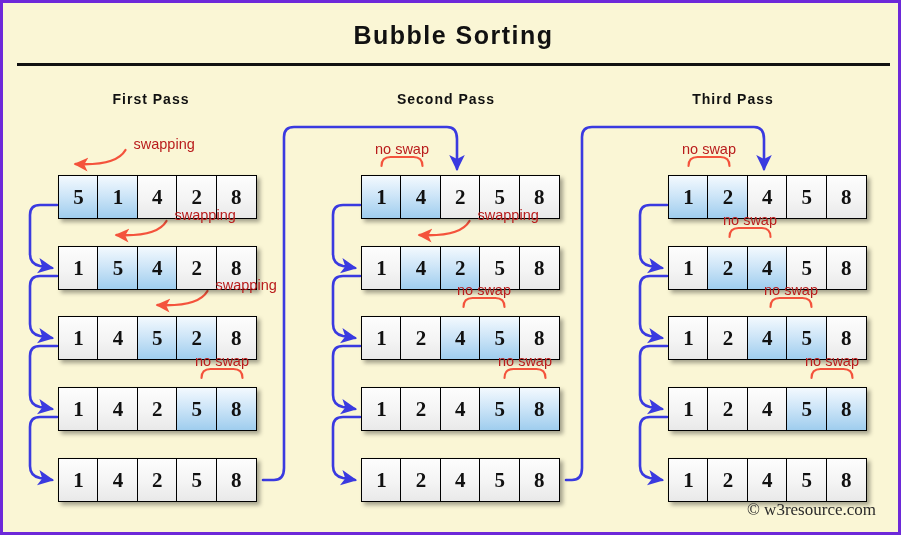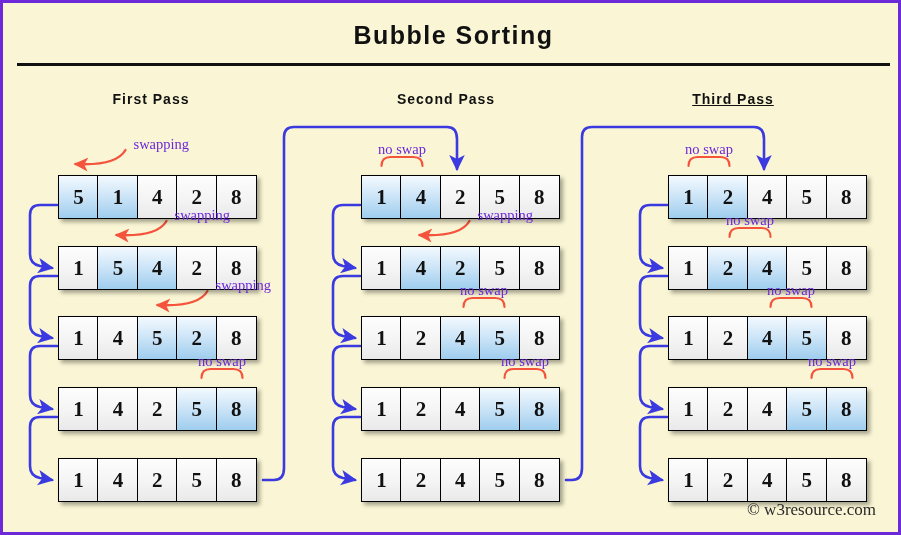--- a/index.html
+++ b/index.html
@@ -58,23 +58,23 @@
     color:#111;
     background:linear-gradient(180deg,#fdfdfd 0%,#f4f4f4 55%,#e9e9e9 100%);
   }
   .cell:first-child{margin-left:0;}
   .cell.hl{
     background:linear-gradient(180deg,#f3f9fe 0%,#cfe6f8 45%,#9fcdee 100%);
   }
   
   .anno{
     position:absolute;
-    font-family:Liberation Serif, serif;
+    font-family:Liberation Sans, sans-serif;
     font-size:14.5px;
-    color:#6d28d9;
+    color:#b91c1c;
     white-space:nowrap;
   }
   .svg-layer{
     position:absolute;left:0;top:0;width:901px;height:535px;
     pointer-events:none;
   }
   #watermark{
     position:absolute;
     right:22px;bottom:12px;
     font-family:"Liberation Serif", serif;
@@ -86,21 +86,21 @@
 </head>
 <body>
 
 <div id="canvas">
 
   <div id="page-title">Bubble  Sorting</div>
   <div id="title-rule"></div>
 
   <div class="pass-title" id="pt0" style="top: 88px; left: 148px; width: auto; text-align: left; transform: translateX(-50%); margin-left: 0px;">First  Pass</div>
   <div class="pass-title" id="pt1" style="top: 88px; left: 443px; width: auto; text-align: center; transform: translateX(-50%); margin-left: 0px;">Second  Pass</div>
-  <div class="pass-title" id="pt2" style="top: 88px; left: 730px; width: auto; text-align: right; transform: translateX(-50%); margin-left: 0px; text-decoration: underline;">Third  Pass</div>
+  <div class="pass-title" id="pt2" style="top: 88px; left: 730px; width: auto; text-align: right; transform: translateX(-50%); margin-left: 0px;">Third  Pass</div>
 
   <svg class="svg-layer" id="flow-layer" viewBox="0 0 901 535" xmlns="http://www.w3.org/2000/svg">
       <defs>
         <marker id="ah-blue" markerWidth="7" markerHeight="7" refX="5.4" refY="3" orient="auto" markerUnits="strokeWidth">
           <path d="M0,0 L6.2,3 L0,6 L1.6,3 Z" fill="#3a3ae0"></path>
         </marker>
         <marker id="ah-red" markerWidth="7" markerHeight="7" refX="5.4" refY="3" orient="auto" markerUnits="strokeWidth">
           <path d="M0,0 L6.2,3 L0,6 L1.6,3 Z" fill="#f4533c"></path>
         </marker>
       </defs>

